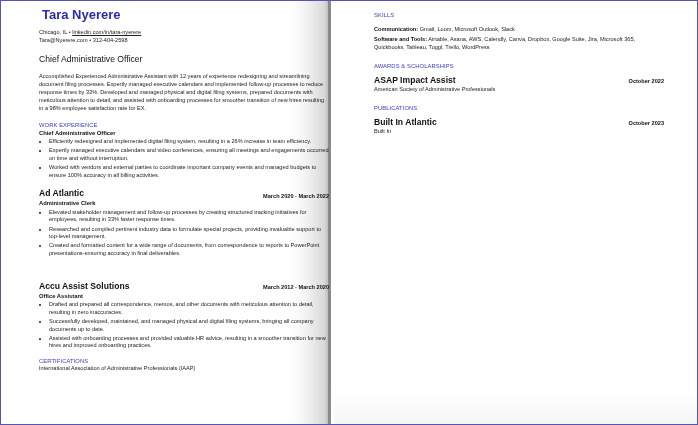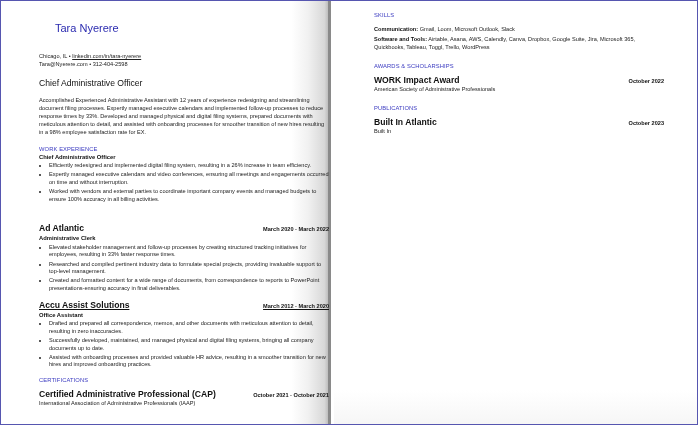--- a/index.html
+++ b/index.html
@@ -3,21 +3,21 @@
 <meta charset="utf-8">
 <style>
   html, body { margin:0; padding:0; }
   body { width:698px; height:425px; overflow:hidden; background:#ffffff; font-family:"Liberation Sans", sans-serif; color:#111; }
   .frame { position:absolute; left:0; top:0; width:696px; height:423px; border:1px solid #5656b0; overflow:hidden; background:#fff; }
   .page-left { position:absolute; left:0; top:0; width:330px; height:423px; background:linear-gradient(to right,#ffffff 0%,#ffffff 88%,#f1f1f1 93%,#d8d8d8 98%,#a8a8a8 100%); }
   .page-left .edge { position:absolute; right:0; top:0; width:3px; height:100%; background:#8a8a8a; }
   .page-right { position:absolute; left:333px; top:0; width:363px; height:423px; background:linear-gradient(to bottom,#fff 0%,#fff 92%,#f6f6f6 100%); }
   .content-l { position:absolute; left:38px; top:2px; width:290px; }
   .content-r { position:absolute; left:40px; top:11px; width:290px; }
-  .name { color:#2b2bb0; font-weight:normal; font-size:11px; line-height:18px; margin:16px; }
+  .name { color:#2b2bb0; font-weight:bold; font-size:13px; line-height:18px; margin:3px; }
   .contact { font-size:5.6px; line-height:7.5px; margin-top:5px; color:#222; }
   .contact .link { text-decoration:underline; }
   .jobtitle { font-size:8.6px; margin-top:10px; line-height:11px; }
   .summary { font-size:5.6px; line-height:7.9px; margin-top:8px; color:#222; width:290px; }
   .section { color:#3a3ac0; font-size:5.8px; line-height:7px; margin-top:9px; letter-spacing:0.1px; }
   .entry-head { display:flex; justify-content:space-between; align-items:baseline; margin-top:5px; }
   .entry-name { font-size:8.6px; font-weight:bold; line-height:11px; }
   .entry-date { font-size:5.6px; font-weight:bold; }
   .role { font-size:5.8px; font-weight:bold; line-height:8px; }
   ul { margin:0; padding-left:10px; }
@@ -51,70 +51,66 @@
       <div>
         <div class="role">Chief Administrative Officer</div>
         <ul>
           <li>Efficiently redesigned and implemented digital filing system, resulting in a 26% increase in team efficiency.</li>
           <li>Expertly managed executive calendars and video conferences, ensuring all meetings and engagements occurred on time and without interruption.</li>
           <li>Worked with vendors and external parties to coordinate important company events and managed budgets to ensure 100% accuracy in all billing activities.</li>
         </ul>
       </div>
 
       <div>
-        <div class="entry-head" style="margin-top:20px;">
+        <div class="entry-head" style="margin-top:9px;align-items:flex-end;">
           <span class="entry-name">Ad Atlantic</span>
           <span class="entry-date">March 2020 - March 2022</span>
         </div>
         <div class="role">Administrative Clerk</div>
         <ul>
           <li>Elevated stakeholder management and follow-up processes by creating structured tracking initiatives for employees, resulting in 33% faster response times.</li>
           <li>Researched and compiled pertinent industry data to formulate special projects, providing invaluable support to top-level management.</li>
           <li>Created and formatted content for a wide range of documents, from correspondence to reports to PowerPoint presentations-ensuring accuracy in final deliverables.</li>
         </ul>
       </div>
 
       <div>
-        <div class="entry-head" style="margin-top:7px;text-decoration:underline;">
+        <div class="entry-head" style="margin-top:23px;">
           <span class="entry-name">Accu Assist Solutions</span>
           <span class="entry-date">March 2012 - March 2020</span>
         </div>
         <div class="role">Office Assistant</div>
         <ul>
           <li>Drafted and prepared all correspondence, memos, and other documents with meticulous attention to detail, resulting in zero inaccuracies.</li>
           <li>Successfully developed, maintained, and managed physical and digital filing systems, bringing all company documents up to date.</li>
           <li>Assisted with onboarding processes and provided valuable HR advice, resulting in a smoother transition for new hires and improved onboarding practices.</li>
         </ul>
       </div>
 
       <div class="section" style="margin-top:8px;">CERTIFICATIONS</div>
       <div>
-        <div class="entry-head">
-          <span class="entry-name">Certified Administrative Professional (CAP)</span>
-          <span class="entry-date">October 2021 - October 2021</span>
-        </div>
         <div class="sub">International Association of Administrative Professionals (IAAP)</div>
       </div>
     </div>
   </div>
 
   <div class="page-right">
     <div class="content-r">
       <div class="section" style="margin-top:0;">SKILLS</div>
       <div class="skill" style="margin-top:6px;">
         <b>Communication:</b><span> Gmail, Loom, Microsoft Outlook, Slack</span>
       </div>
       <div class="skill" style="margin-top:2px;">
         <b>Software and Tools:</b><span> Airtable, Asana, AWS, Calendly, Canva, Dropbox, Google Suite, Jira, Microsoft 365, Quickbooks, Tableau, Toggl, Trello, WordPress</span>
       </div>
 
       <div class="section" style="margin-top:12px;">AWARDS &amp; SCHOLARSHIPS</div>
       <div>
         <div class="entry-head">
-          <span class="entry-name">WORK Impact Award</span>
+          <span class="entry-name">ASAP Impact Assist</span>
           <span class="entry-date">October 2022</span>
         </div>
         <div class="sub">American Society of Administrative Professionals</div>
       </div>
 
       <div class="section" style="margin-top:11px;">PUBLICATIONS</div>
       <div>
         <div class="entry-head">
           <span class="entry-name">Built In Atlantic</span>
           <span class="entry-date">October 2023</span>

